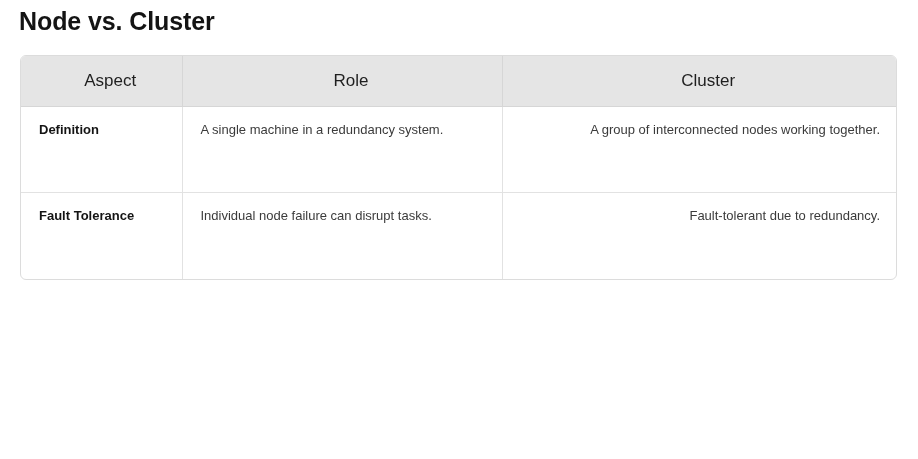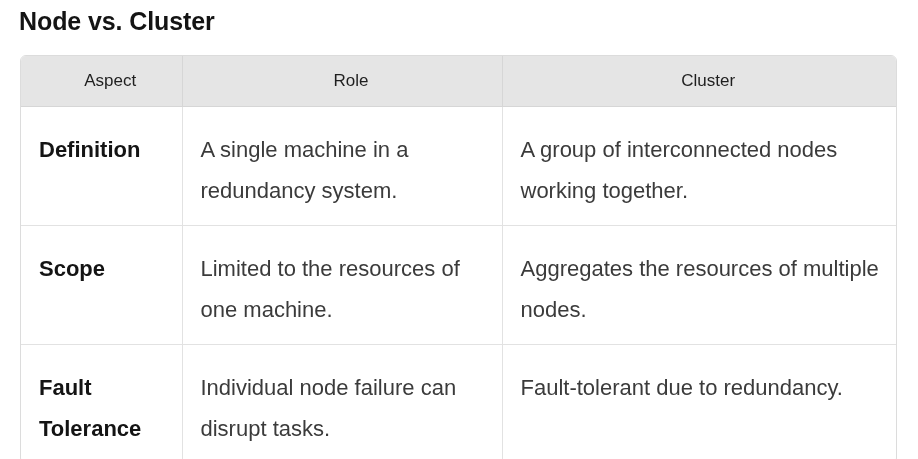--- a/index.html
+++ b/index.html
@@ -70,31 +70,31 @@
     border-bottom: 1px solid #d6d6d6;
     vertical-align: middle;
     font-size: 17px;
     line-height: 22px;
   }
   table.cmp thead th:last-child { border-right: none; }
 
   table.cmp tbody td {
     color: #3b3b3b;
     text-align: left;
-    padding: 22px 16px 14px 18px;
+    padding: 2px 16px 14px 18px;
     height: 86px;
     box-sizing: border-box;
     border-right: 1px solid #e2e2e2;
     border-bottom: 1px solid #e2e2e2;
     vertical-align: top;
-    font-size: 22px;
+    font-size: 13px;
     line-height: 41px;
     font-weight: normal;
   }
-  table.cmp tbody td:last-child { border-right: none; }
+  table.cmp tbody td:last-child { border-right: none; text-align: right; }
   table.cmp tbody tr:last-child td { border-bottom: none; }
 
   table.cmp tbody td.aspect {
     font-weight: bold;
     color: #141414;
   }
 </style>
 </head>
 <body>
 
@@ -116,25 +116,20 @@
           <th>Cluster</th>
         </tr>
       </thead>
       <tbody>
         <tr>
           <td class="aspect">Definition</td>
           <td>A single machine in a redundancy system.</td>
           <td>A group of interconnected nodes working together.</td>
         </tr>
         <tr>
-          <td class="aspect">Scope</td>
-          <td>Limited to the resources of one machine.</td>
-          <td>Aggregates the resources of multiple nodes.</td>
-        </tr>
-        <tr>
           <td class="aspect">Fault Tolerance</td>
           <td>Individual node failure can disrupt tasks.</td>
           <td>Fault-tolerant due to redundancy.</td>
         </tr>
       </tbody>
     </table>
   </div>
 
 </div>
 

